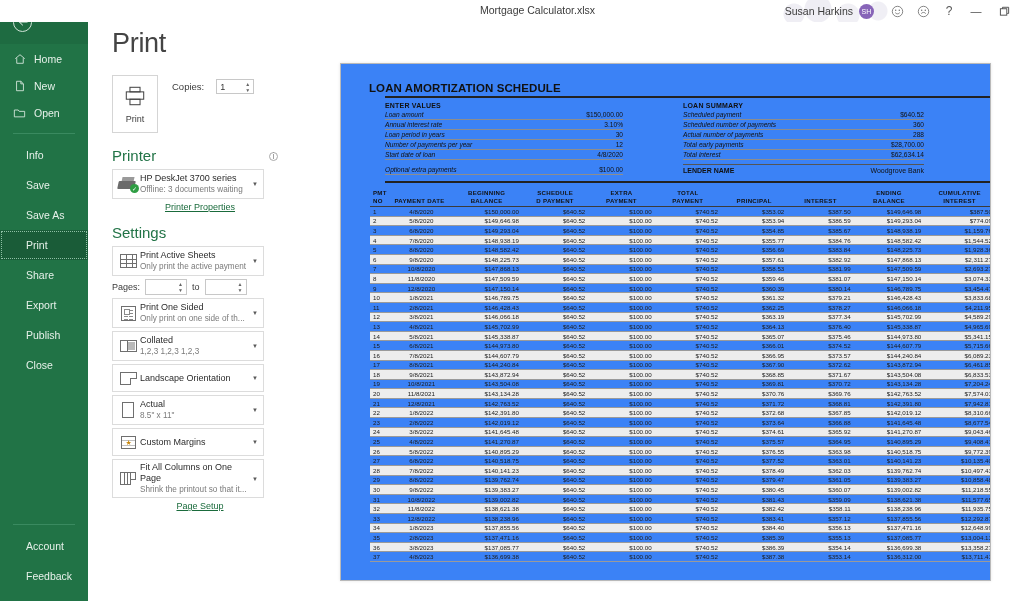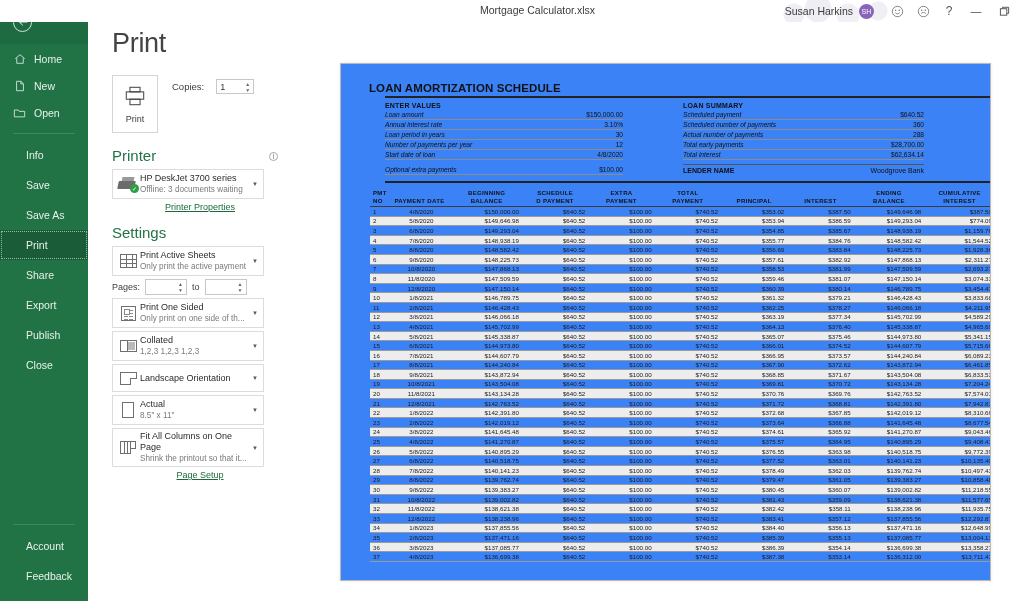--- a/index.html
+++ b/index.html
@@ -455,20 +455,29 @@
         <span class="cicon">
             <span class="ic-port"></span>
           </span>
         <span class="ctext">
           <span class="c1">Actual</span>
           <span class="c2">8.5" x 11"</span>
         </span>
         <span class="caret">▼</span>
       </div>
 
+      <div class="combo" style="min-height:24px;">
+        <span class="cicon">
+            <span class="ic-marg"></span>
+          </span>
+        <span class="ctext">
+          <span class="c1">Custom Margins</span>
+        </span>
+        <span class="caret">▼</span>
+      </div>
 
       <div class="combo">
         <span class="cicon">
             <span class="ic-fit"></span>
           </span>
         <span class="ctext">
           <span class="c1">Fit All Columns on One Page</span>
           <span class="c2">Shrink the printout so that it...</span>
         </span>
         <span class="caret">▼</span>

